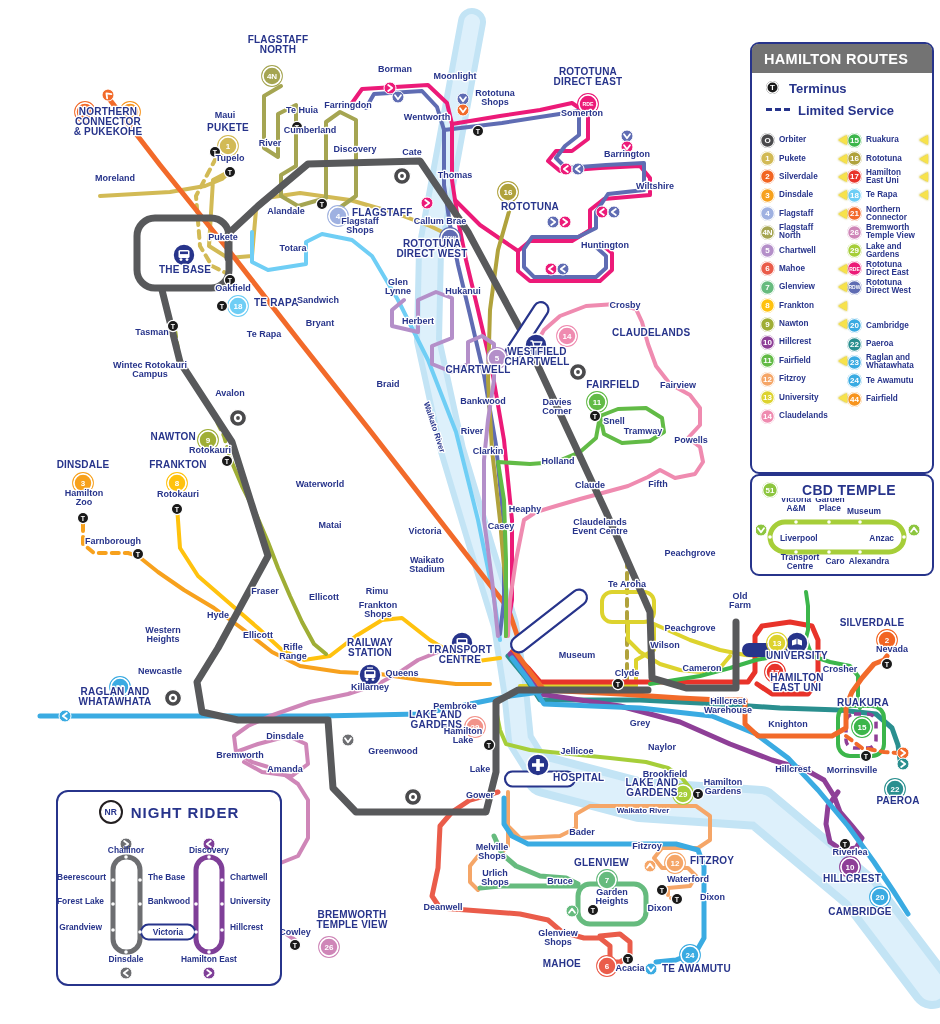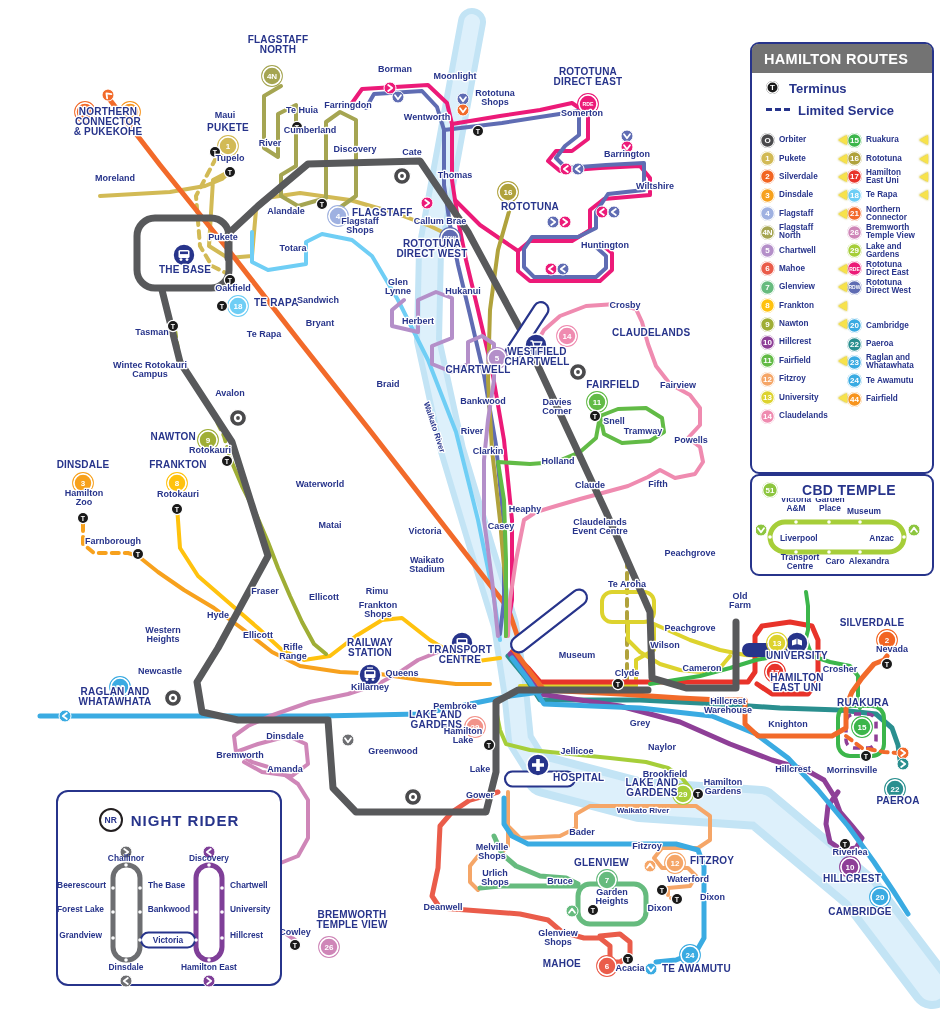--- a/index.html
+++ b/index.html
@@ -37,21 +37,21 @@
           display:flex;align-items:center;justify-content:center;box-shadow:inset 0 0 0 1.3px rgba(255,255,255,.95);
           margin-right:4px;}
   .lbadge.tiny{font-size:5px;}
   .llabel{color:#27348b;font-weight:bold;font-size:8.2px;line-height:8px;flex:1;}
   .cbd-panel{left:750px;top:474px;width:184px;height:102px;}
   .cbd-head{display:flex;align-items:center;padding:6px 0 0 10px;}
   .cbd-badge{width:16px;height:16px;border-radius:50%;background:#8dc63f;color:#fff;font-weight:bold;font-size:8px;
              display:flex;align-items:center;justify-content:center;box-shadow:inset 0 0 0 1.3px #fff;margin-right:24px;}
   .cbd-title{color:#27348b;font-weight:bold;font-size:14px;letter-spacing:.3px;}
   .nr-panel{left:56px;top:790px;width:226px;height:196px;border-radius:12px;}
-  .nr-head{display:flex;align-items:center;justify-content:center;padding-top:16px;}
+  .nr-head{display:flex;align-items:center;justify-content:center;padding-top:8px;}
   .nr-logo{width:20px;height:20px;border-radius:50%;border:2px solid #231f20;color:#27348b;font-weight:bold;
            font-size:8.5px;display:flex;align-items:center;justify-content:center;margin-right:8px;}
   .nr-title{color:#27348b;font-weight:bold;font-size:15px;letter-spacing:1px;}
 </style>
 </head>
 <body>
 
 <div id="stage">
   <svg id="map-svg" width="940" height="1024" viewBox="0 0 940 1024">
       <path d="M472 22 L 452 130 L 430 250 L 428 340 L 452 450 L 482 550 L 505 625 L 515 690 L 520 740 L 540 772 L 580 790 L 640 798 L 700 800 L 760 806 L 810 840 L 860 890 L 905 945 L 932 985" fill="none" stroke="#c3e4f5" stroke-width="28" stroke-linecap="round" stroke-linejoin="round" stroke-dasharray="none"></path>

